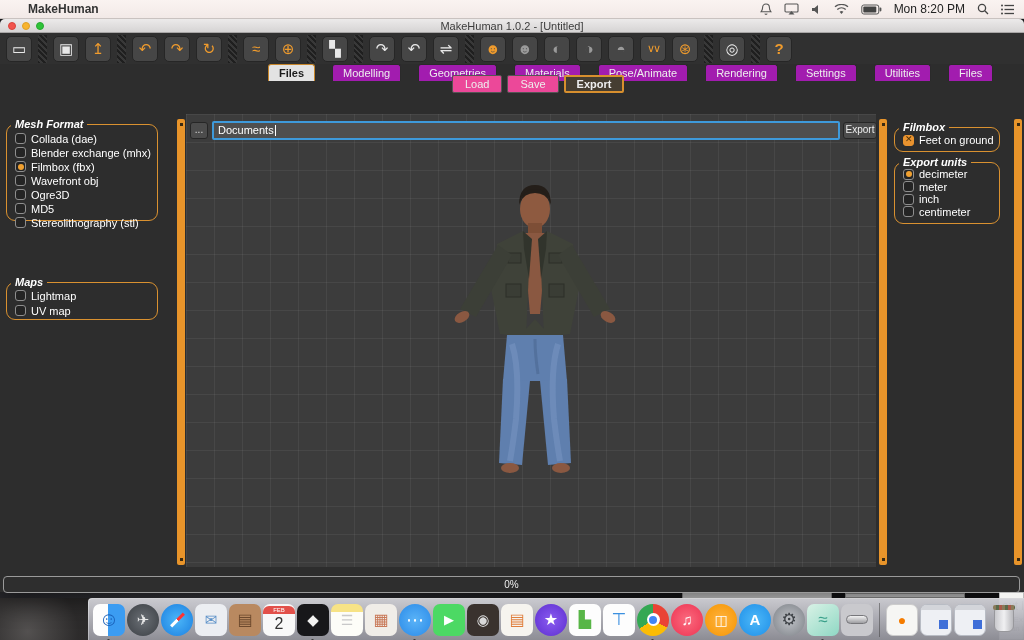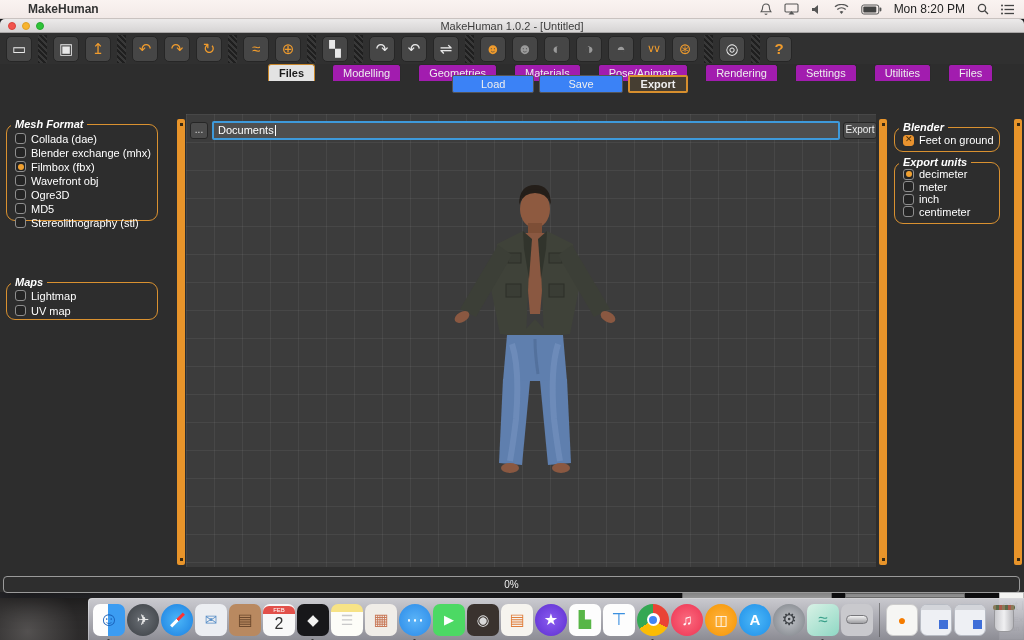--- a/index.html
+++ b/index.html
@@ -42,21 +42,21 @@
   .tbtn .sm { font-size:11px; letter-spacing:-2px; }
 
   
   #tabs { position:absolute; left:268px; top:45px; height:17px; display:flex; gap:17px; }
   .tab { font-size:11px; color:#eee; background:#a21caf; padding:2px 10px 2px;
     border-radius:3px 3px 0 0; border:1px solid #2a2a2a; border-bottom:none; white-space:nowrap;}
   .tab.active { background:#e3e3e3; color:#1c1c1c; border:1px solid #c8872b; border-bottom:none; font-weight:bold;}
 
   
   #subtabs { position:absolute; left:452px; top:56px; height:18px; display:flex; gap:5px; }
-  .stab { font-size:11px; color:#eee; background:#3b82f6; padding:2px 28px;
+  .stab { font-size:11px; color:#eee; background:#ec4899; padding:2px 12px;
     border:1px solid #555; border-radius:2px; white-space:nowrap;}
   .stab.active { border:2px solid #d78f2e; background:#463e32; font-weight:bold; padding:1px 11px;}
 
   
   #body-area { position:absolute; left:0; top:74px; width:100%; height:482px; background:#2d2d2d; }
 
   .groupbox { position:absolute; border:1px solid #d99130; border-radius:9px; }
   .grouplabel { position:absolute; top:-7px; left:4px; background:#2d2d2d; padding:0 4px;
     color:#fff; font-size:11px; font-weight:bold; white-space:nowrap;font-style:italic; }
   .opt-row { display:flex; align-items:center; gap:5px; height:12.5px; margin:0 0 0 8px; }
@@ -456,21 +456,21 @@
       </svg>
     </div>
 
     <div id="browse-btn">...</div>
     <div id="filename">
       <span>Documents</span><span class="caret"></span>
     </div>
     <div id="export-btn">Export</div>
 
     <div class="groupbox" id="opt-box">
-      <div class="grouplabel">Blender</div>
+      <div class="grouplabel">Filmbox</div>
       <div style="height:6px"></div>
       <div class="opt-row">
         <span class="ctl chk"></span>
           <span class="opt-label">Feet on ground</span>
       </div>
     </div>
     <div class="groupbox" id="scale-box">
       <div class="grouplabel">Export units</div>
       <div style="height:5px"></div>
       <div class="opt-row">

